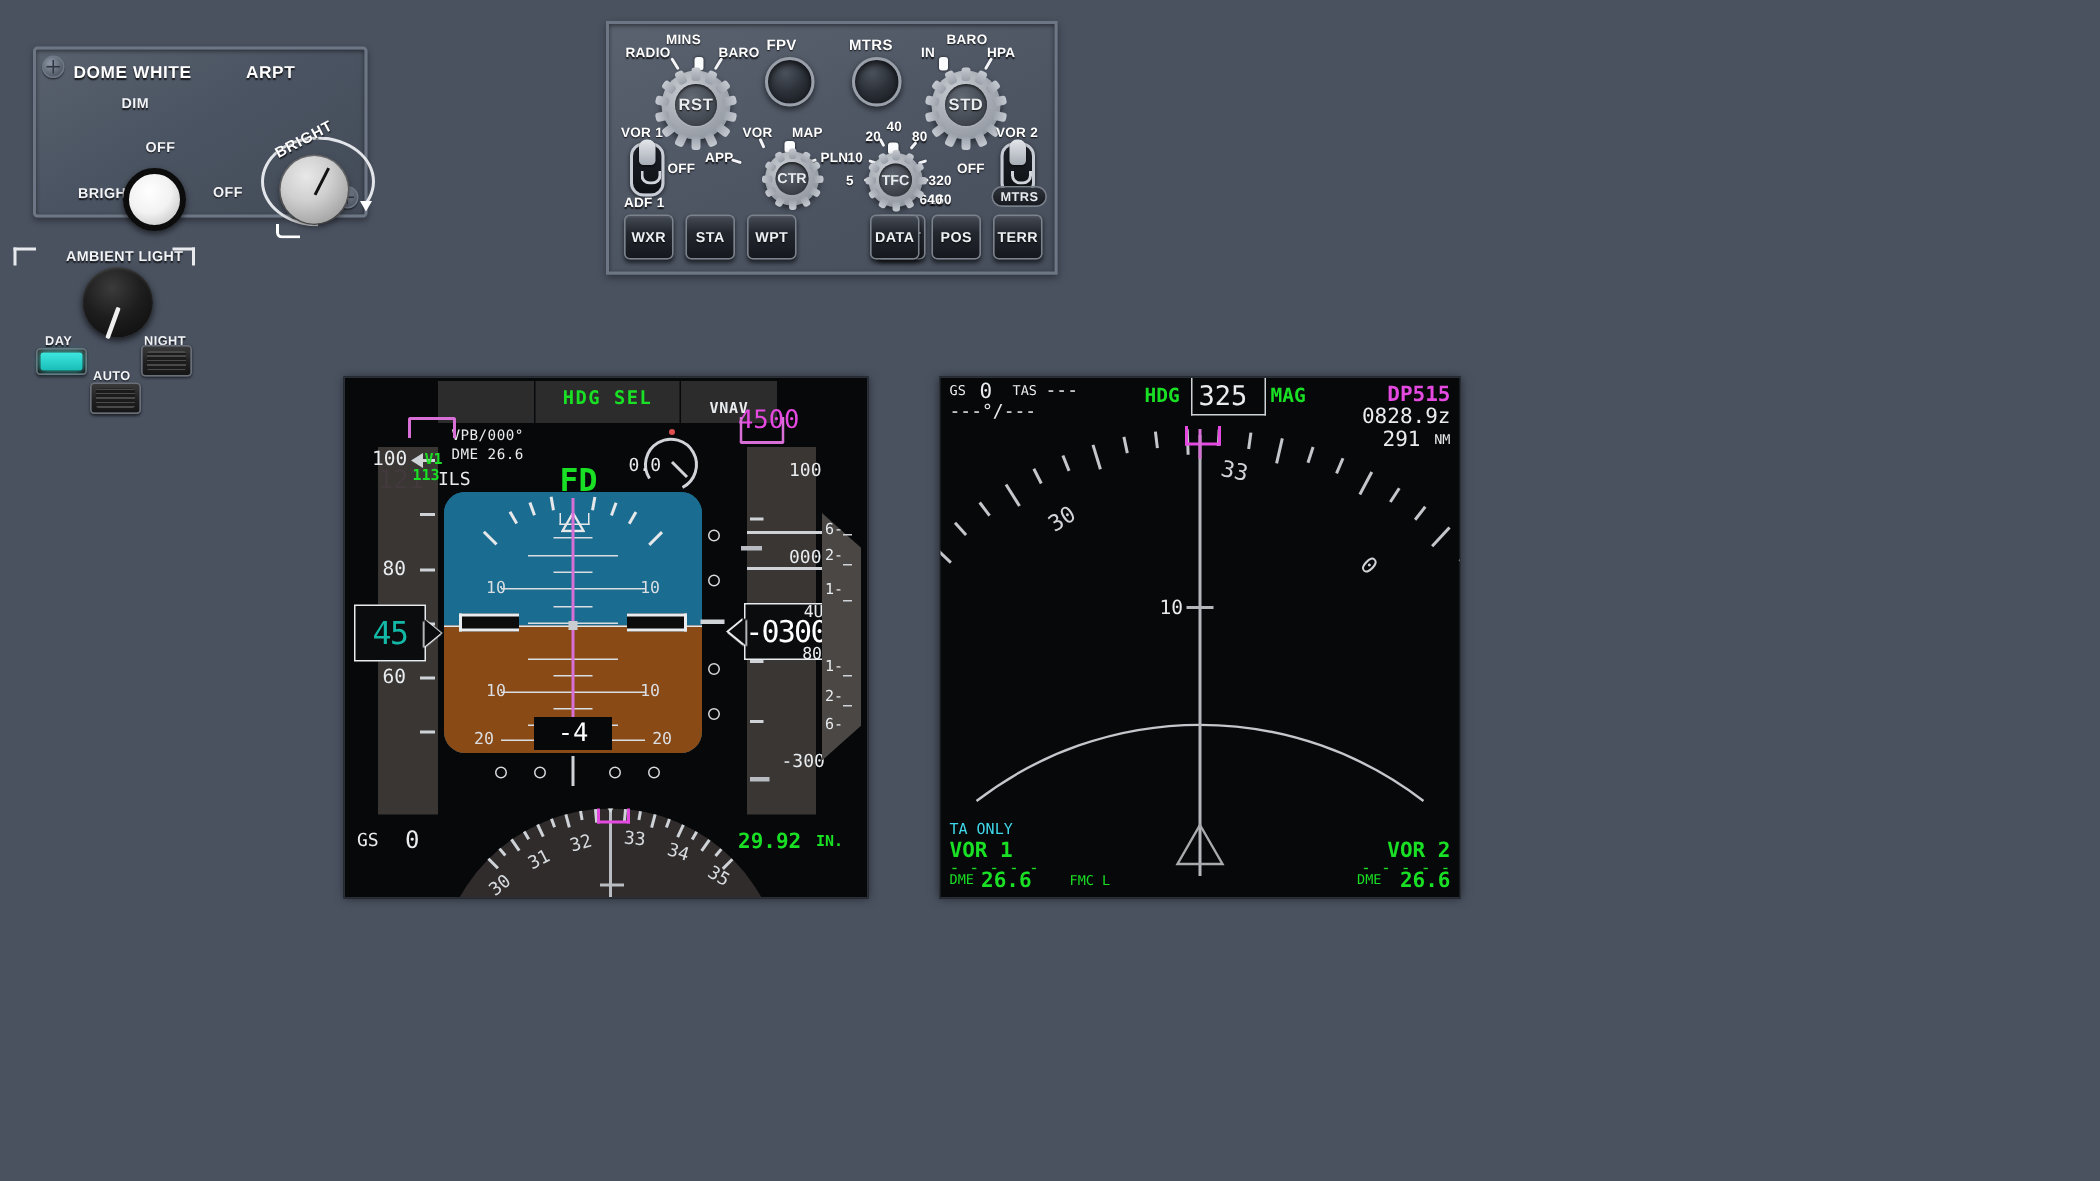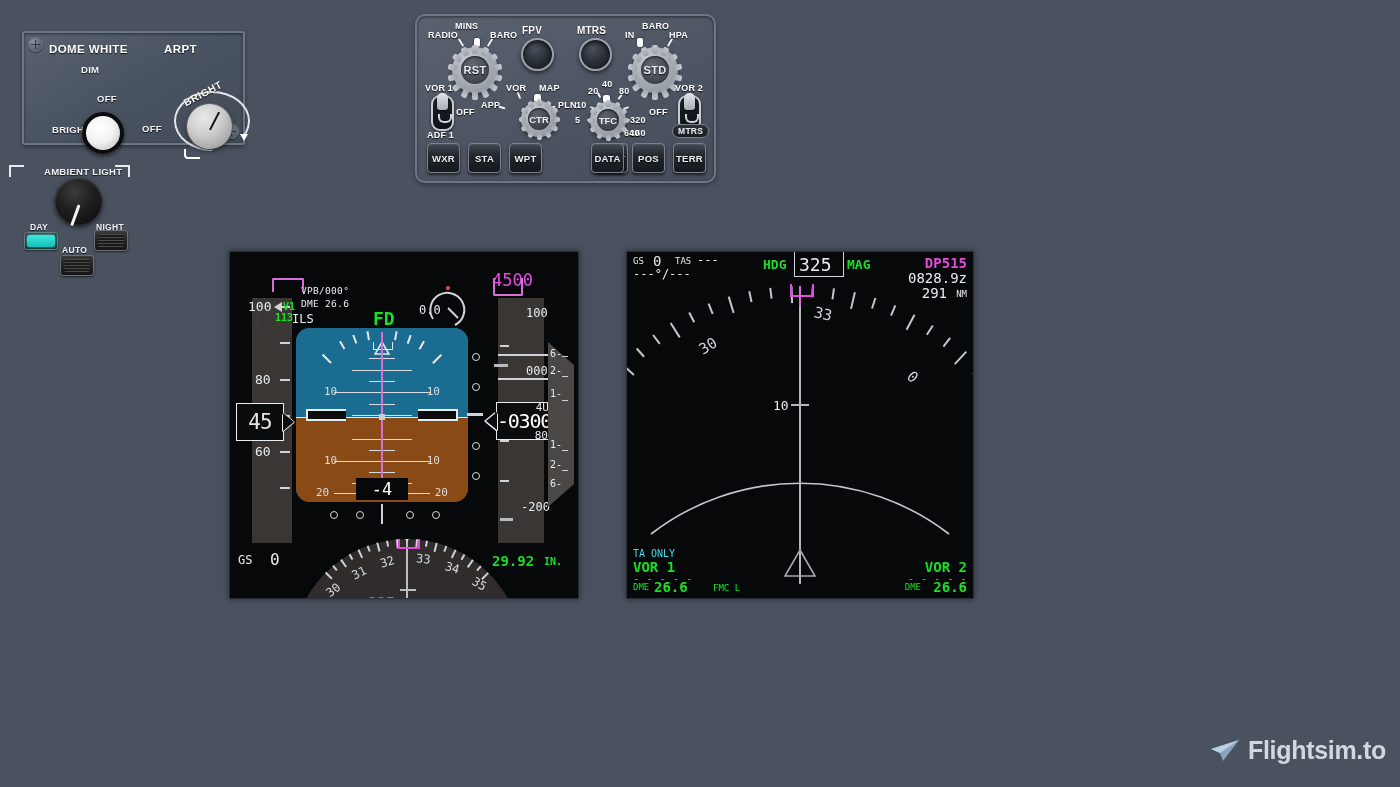--- a/index.html
+++ b/index.html
@@ -127,23 +127,23 @@
     box-shadow: 0 0 5px rgba(60,230,220,.85);
   }
   #night-btn { left:94px; top:230px; width:32px; height:19px; }
   #auto-btn { left:60px; top:255px; width:32px; height:19px; }
   #lbl-day   { left:30px; top:222px; font-size:8.5px; }
   #lbl-night { left:96px; top:222px; font-size:8.5px; }
   #lbl-auto  { left:62px; top:245px; font-size:8.5px; }
 
   
   #efis-panel {
-    left:415px; top:14px; width:297px; height:165px;
+    left:404px; top:14px; width:297px; height:165px;
     background: linear-gradient(160deg,#5a626f 0%, #4e5664 50%, #464e5b 100%);
-    border:2px solid #6d7684; border-radius:10px;
+    border:2px solid #6d7684; border-radius:0;
     box-shadow: 0 1px 3px rgba(0,0,0,.5) inset, 0 2px 5px rgba(0,0,0,.35);
   }
   .efis-lbl {
     position:absolute; color:#ffffff; font-weight:bold;
     font-family:"Liberation Sans", sans-serif; font-size:9px;
     letter-spacing:.2px; text-shadow:0 1px 1px rgba(0,0,0,.85);
     white-space:nowrap;
   }
   .gearknob {
     position:absolute; border-radius:50%;
@@ -290,21 +290,21 @@
 
   .box-ind {
     position:absolute; border:1.4px solid #e9ecef; background:#0b0c0e;
     display:flex; align-items:center; justify-content:center;
   }
 
   #spd-box {
     left:6px; top:151px; width:46px; height:36px;
   }
   #spd-box .v {
-    color:#e5e5e5; font-size:21px; font-family:"DejaVu Sans Mono", monospace;
+    color:#14b8a6; font-size:21px; font-family:"DejaVu Sans Mono", monospace;
     letter-spacing:-1px;
     text-align:center;
   }
   #spd-box .arrowr {
     position:absolute; right:-11px; top:9px; width:0;height:0;
     border-top:9px solid transparent; border-bottom:9px solid transparent;
     border-left:11px solid #0b0c0e;
     filter: drop-shadow(1.5px 0 0 #e9ecef) drop-shadow(-1px 1px 0 #e9ecef);
   }
 
@@ -674,28 +674,39 @@
     <div class="sqbtn" style="left:215px;top:127px;">
         <span>POS</span>
       </div>
     <div class="sqbtn" style="left:256px;top:127px;">
         <span>TERR</span>
       </div>
   </div>
 
   <div class="display" id="pfd">
 
+    <div id="fma">
+      <div class="fma-cell" id="fma-roll">
+        <div class="fma-txt g"></div>
+      </div>
+      <div class="fma-cell" id="fma-pitch">
+        <div class="fma-txt g">HDG SEL</div>
+      </div>
+      <div class="fma-cell" id="fma-ap">
+        <div class="fma-txt small w">VNAV</div>
+      </div>
+    </div>
 
     <div class="abs mono m" style="left:22px;top:18px;font-size:17px;margin-top:40px;">121</div>
     <div class="abs mono m" style="left:262px;top:18px;font-size:17px;">4500</div>
 
     <div class="abs mono w" style="left:71px;top:33px;font-size:9.5px;letter-spacing:.3px;">VPB/000°</div>
     <div class="abs mono w" style="left:71px;top:46px;font-size:9.5px;letter-spacing:.3px;">DME  26.6</div>
     <div class="abs mono w" style="left:62px;top:60px;font-size:12px;">ILS</div>
-    <div class="abs mono g" style="left:143px;top:56px;font-size:18px;font-weight:bold;">FD</div>
+    <div class="abs mono g" style="left:143px;top:56px;font-size:21px;font-weight:bold;">FD</div>
 
     <svg id="vs-arc" viewBox="0 0 46 46">
       <path d="M 8 34 A 17 17 0 1 1 30 40" stroke="#d0d3d8" stroke-width="2" fill="none"></path>
       <line x1="23" y1="23" x2="33" y2="33" stroke="#d0d3d8" stroke-width="2"></line>
       <circle cx="23" cy="3" r="2" fill="#e05050"></circle>
     </svg>
     <div class="abs mono w" style="left:189px;top:51px;font-size:12px;">0.0</div>
 
     <div class="tape" id="spd-tape"></div>
     <div class="abs mono" style="left:18px;top:47px;font-size:13px;color:#e9ecef;">100</div>
@@ -777,21 +788,21 @@
 
     <div class="loc-dot" style="left:100px;top:259px;"></div>
     <div class="loc-dot" style="left:126px;top:259px;"></div>
     <div class="abs" style="left:151px;top:252px;width:1.6px;height:20px;background:#cfd3d8;"></div>
     <div class="loc-dot" style="left:176px;top:259px;"></div>
     <div class="loc-dot" style="left:202px;top:259px;"></div>
 
     <div class="tape" id="alt-tape"></div>
     <div class="abs mono" style="left:296px;top:54px;font-size:12px;color:#e9ecef;">100</div>
     <div class="abs mono" style="left:296px;top:112px;font-size:12px;color:#e9ecef;">000</div>
-    <div class="abs mono" style="left:291px;top:248px;font-size:12px;color:#e9ecef;">-200</div>
+    <div class="abs mono" style="left:291px;top:248px;font-size:12px;color:#e9ecef;">-300</div>
     <div class="abs" style="left:268px;top:102px;width:50px;height:1.5px;background:#cfd3d8;"></div>
     <div class="abs" style="left:268px;top:126px;width:50px;height:1.5px;background:#cfd3d8;"></div>
     <div class="tape-tick" style="left:270px;top:93px;width:9px;"></div>
     <div class="tape-tick" style="left:270px;top:150px;width:9px;"></div>
     <div class="tape-tick" style="left:270px;top:188px;width:9px;"></div>
     <div class="tape-tick" style="left:270px;top:228px;width:9px;"></div>
     <div class="tape-tick" style="left:270px;top:266px;width:13px;height:3px;background:#b8bcc2;"></div>
     <div class="tape-tick" style="left:264px;top:112px;width:14px;height:3px;background:#b8bcc2;"></div>
     <div class="abs" style="left:263px;top:26px;width:26px;height:16px;border:2px solid #d86fd6;border-top:none;border-radius:0 0 2px 2px;"></div>
 
@@ -925,21 +936,14 @@
     <div class="nd-txt g" style="left:6px;top:330px;font-size:9px;">DME</div>
     <div class="nd-txt g" style="left:27px;top:327px;font-size:14px;font-weight:bold;">26.6</div>
     <div class="nd-txt g" style="left:86px;top:331px;font-size:9px;">FMC L</div>
 
     <div class="nd-txt g" style="right:6px;top:307px;font-size:14px;font-weight:bold;">VOR 2</div>
     <div class="nd-txt g" style="right:6px;top:320px;font-size:11px;">- - - - -</div>
     <div class="nd-txt g" style="right:52px;top:330px;font-size:9px;">DME</div>
     <div class="nd-txt g" style="right:6px;top:327px;font-size:14px;font-weight:bold;">26.6</div>
   </div>
 
-  <div id="watermark">
-    <svg width="30" height="24" viewBox="0 0 30 24">
-      <polygon points="1,10 29,1 13,22 10,14" fill="#8fa8c4" opacity=".95"></polygon>
-      <polygon points="1,10 29,1 10,14" fill="#b9cfe3"></polygon>
-    </svg>
-    <span class="wm-text">Flightsim.to</span>
-  </div>
 
 </div>
 
 </body></html>

